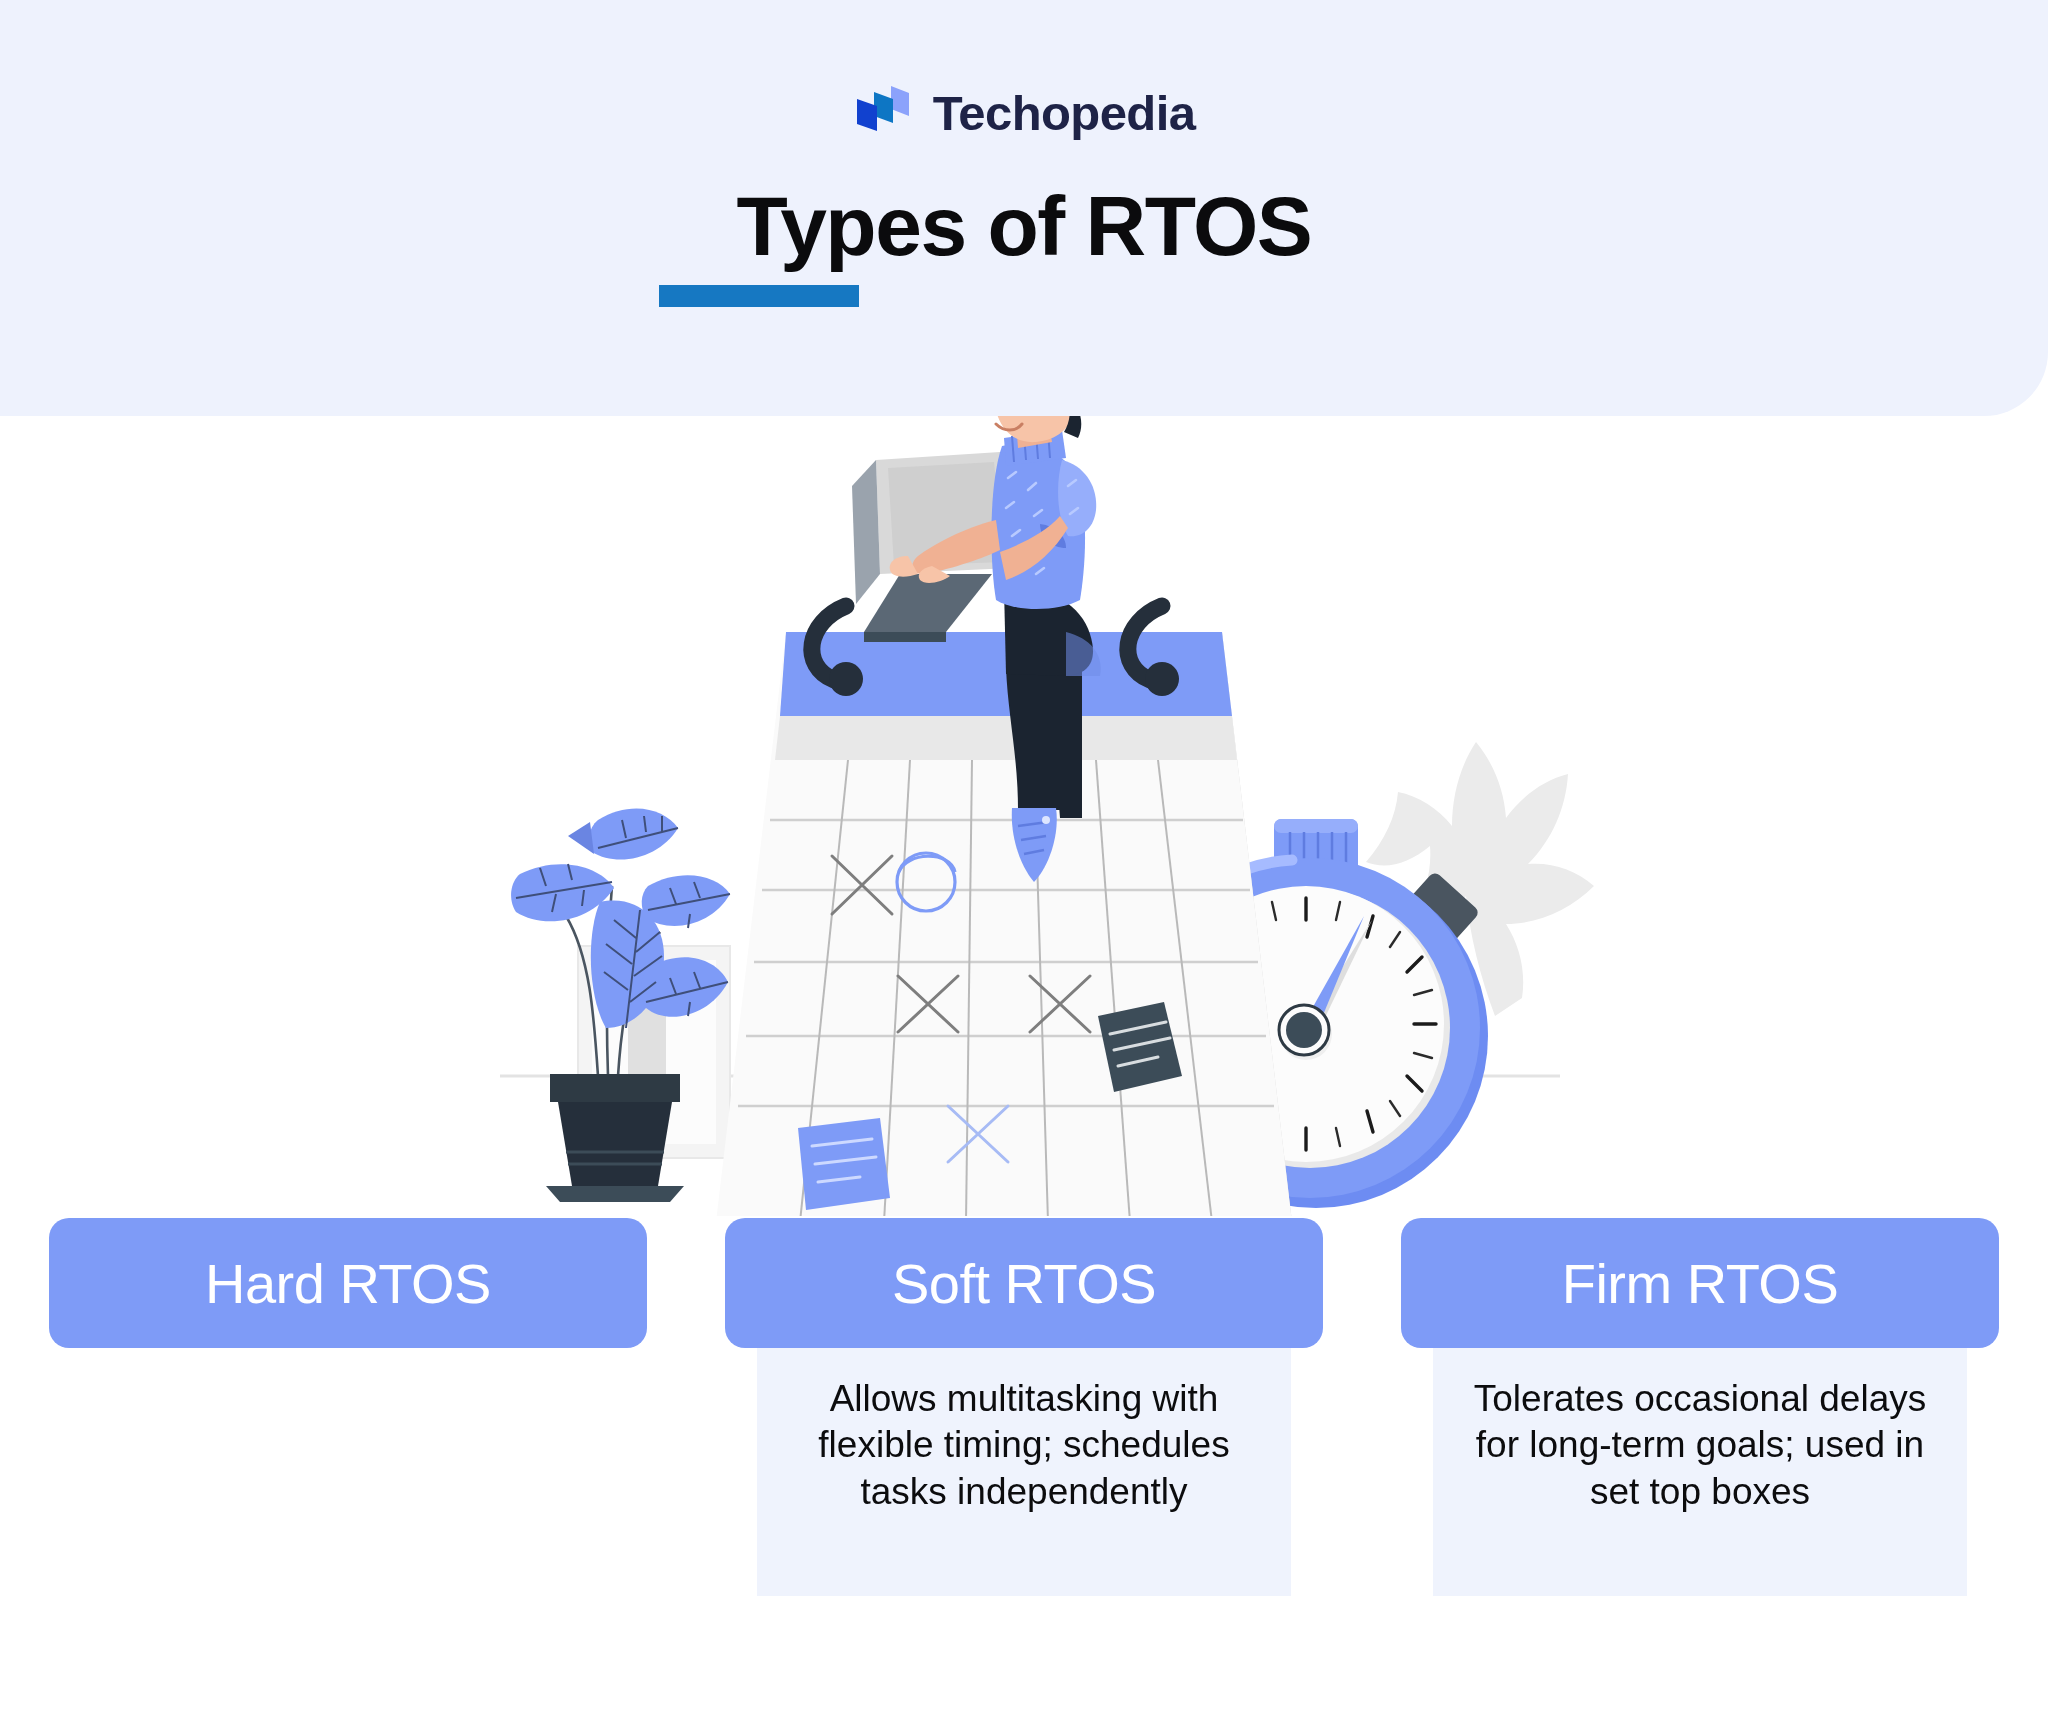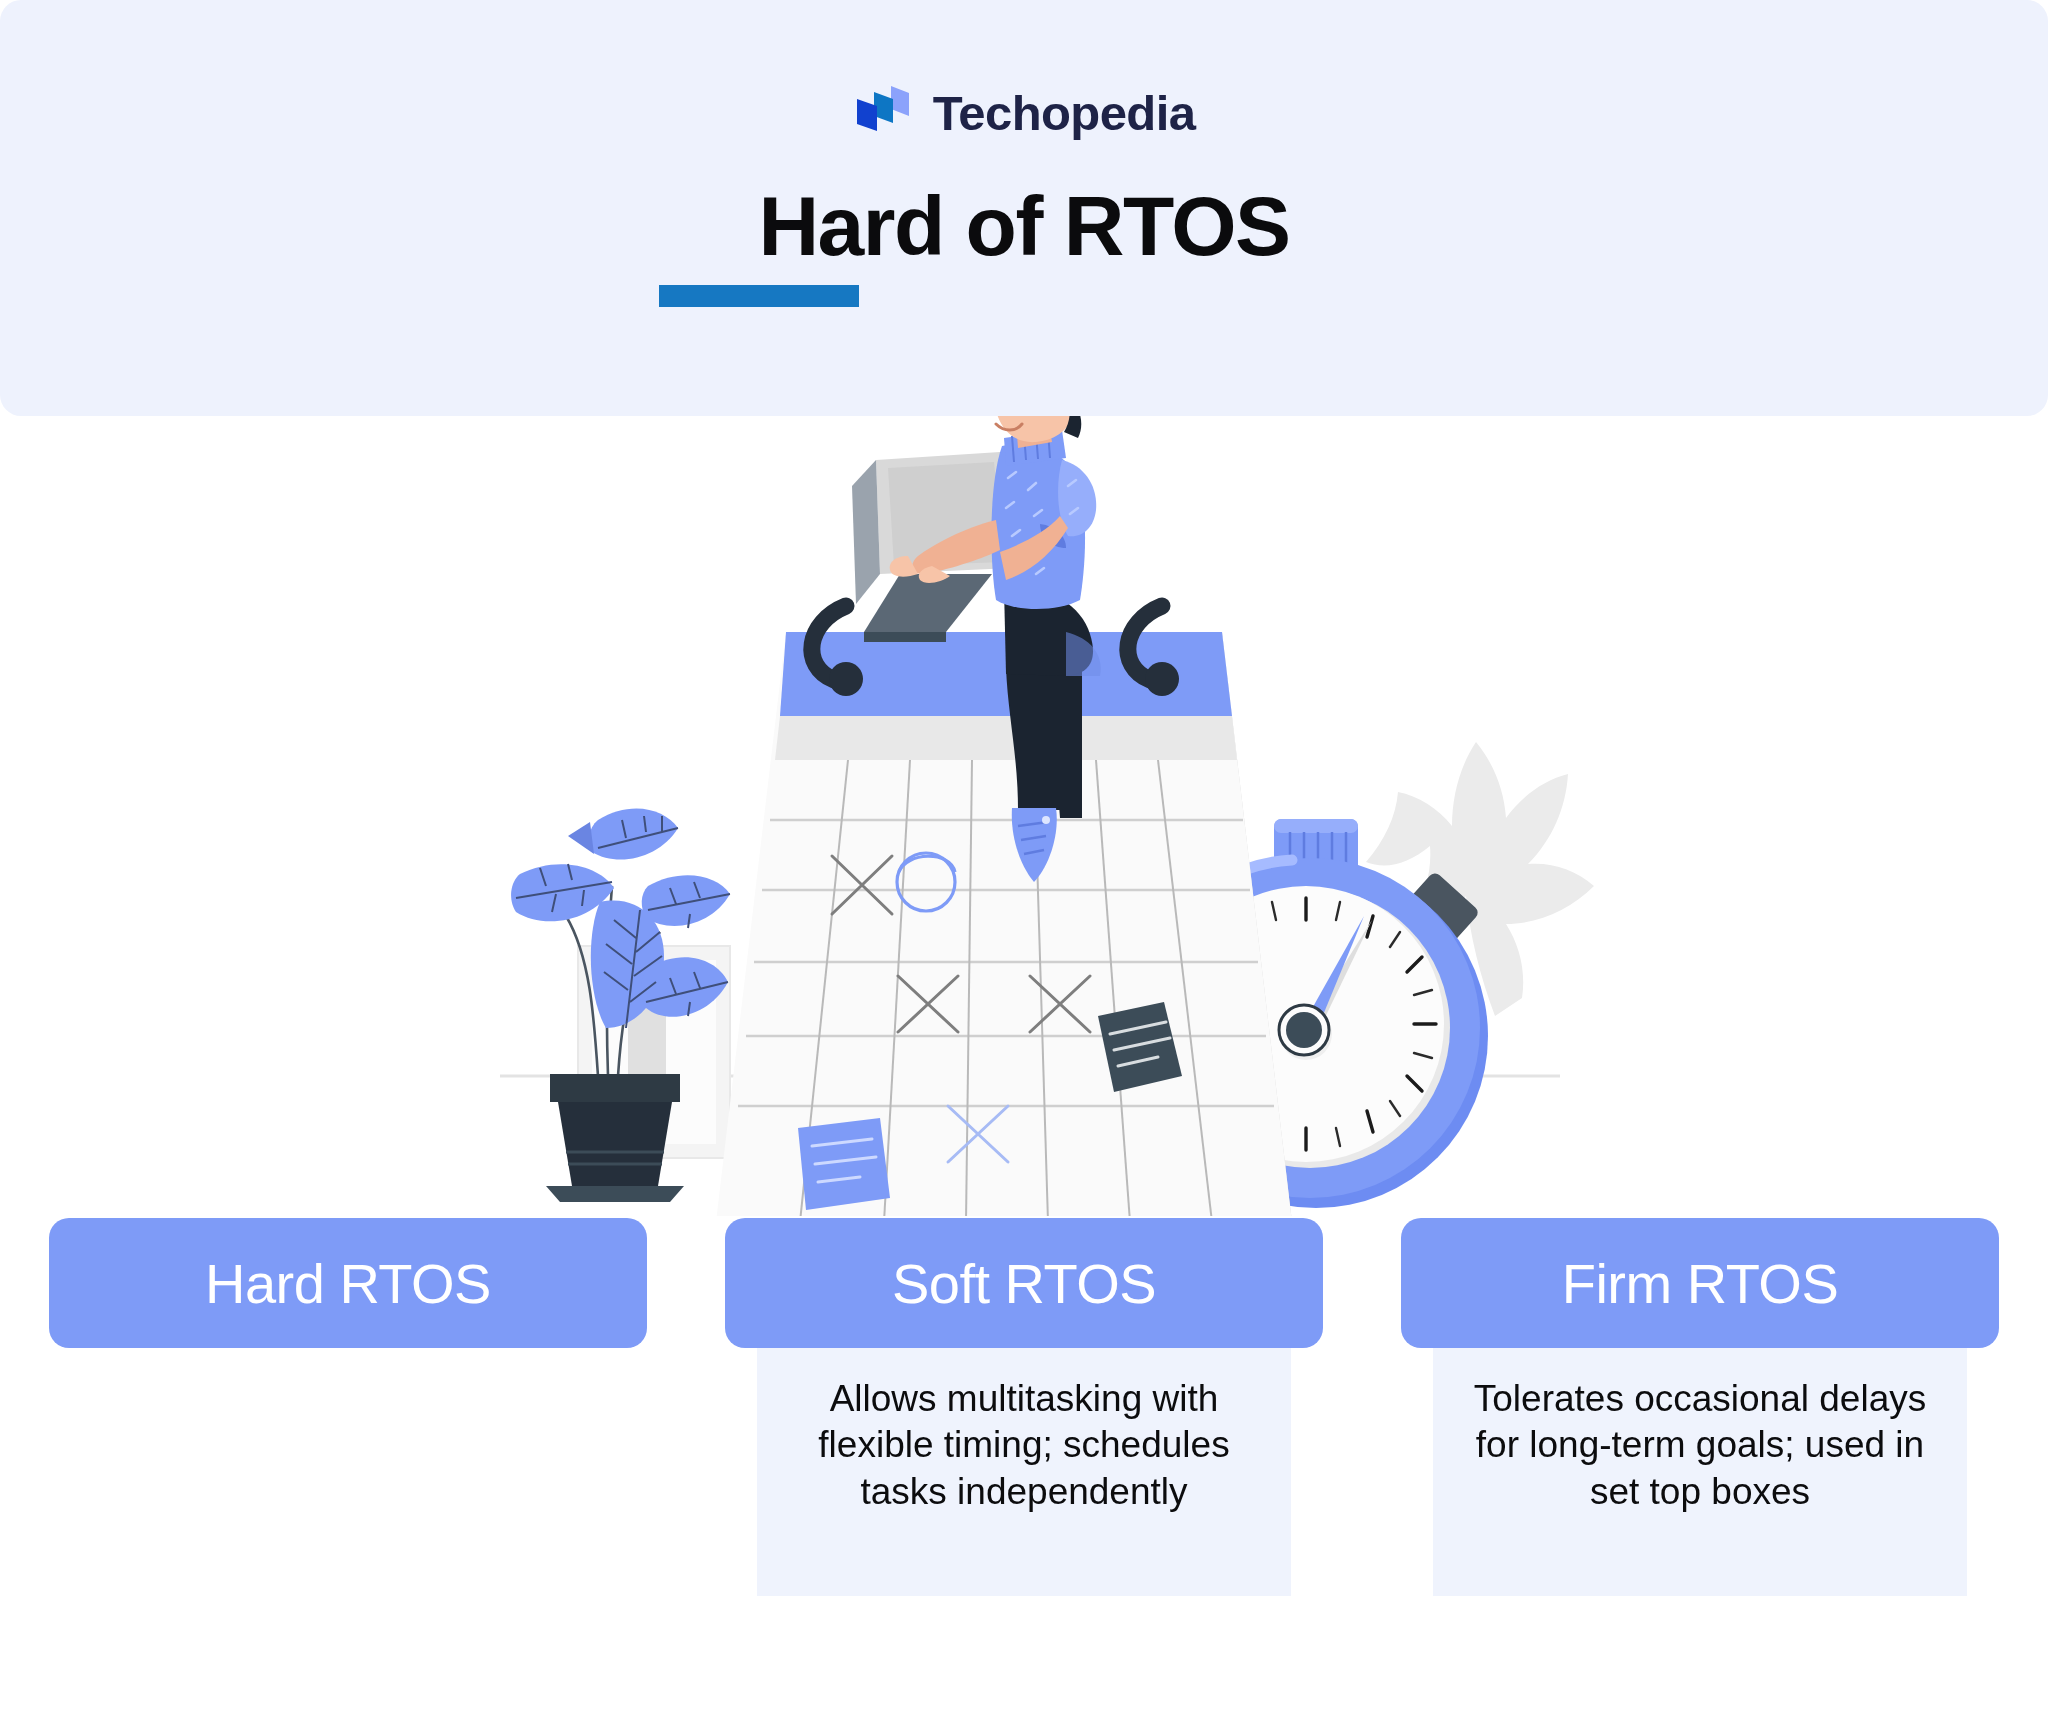--- a/index.html
+++ b/index.html
@@ -23,21 +23,20 @@
   .header {
     position: absolute;
     left: 0; top: 0;
     width: 2048px;
     height: 416px;
     background: #eef2fd;
     border-bottom-right-radius: 64px;
     display: flex;
     flex-direction: column;
     align-items: center;
-    border-radius: 21px;
   }
 
   .brand {
     display: flex;
     align-items: center;
     gap: 18px;
     margin-top: 82px;
     height: 62px;
   }
   .brand-mark { width: 62px; height: 62px; display: block; }
@@ -131,21 +130,21 @@
         <svg viewBox="0 0 62 62" xmlns="http://www.w3.org/2000/svg">
           <path d="M38 4 L56 11 L56 34 L38 27 Z" fill="#8ba2fb"></path>
           <path d="M21 10 L40 17 L40 41 L21 34 Z" fill="#0d76c4"></path>
           <path d="M4 17 L24 24 L24 49 L4 42 Z" fill="#1141cf"></path>
         </svg>
       </span>
       <span class="brand-name">Techopedia</span>
     </div>
 
     <div class="title-wrap">
-      <h1 class="page-title">Hard of RTOS</h1>
+      <h1 class="page-title">Types of RTOS</h1>
       <div class="title-rule"></div>
     </div>
   </div>
 
   <div class="illustration">
     <svg viewBox="0 0 2048 800" xmlns="http://www.w3.org/2000/svg">
 
       <g>
         <path d="M1495 600 C1480 560 1470 520 1466 480 C1450 500 1430 510 1410 505
                  C1425 480 1432 455 1430 430 C1408 448 1386 454 1366 446

